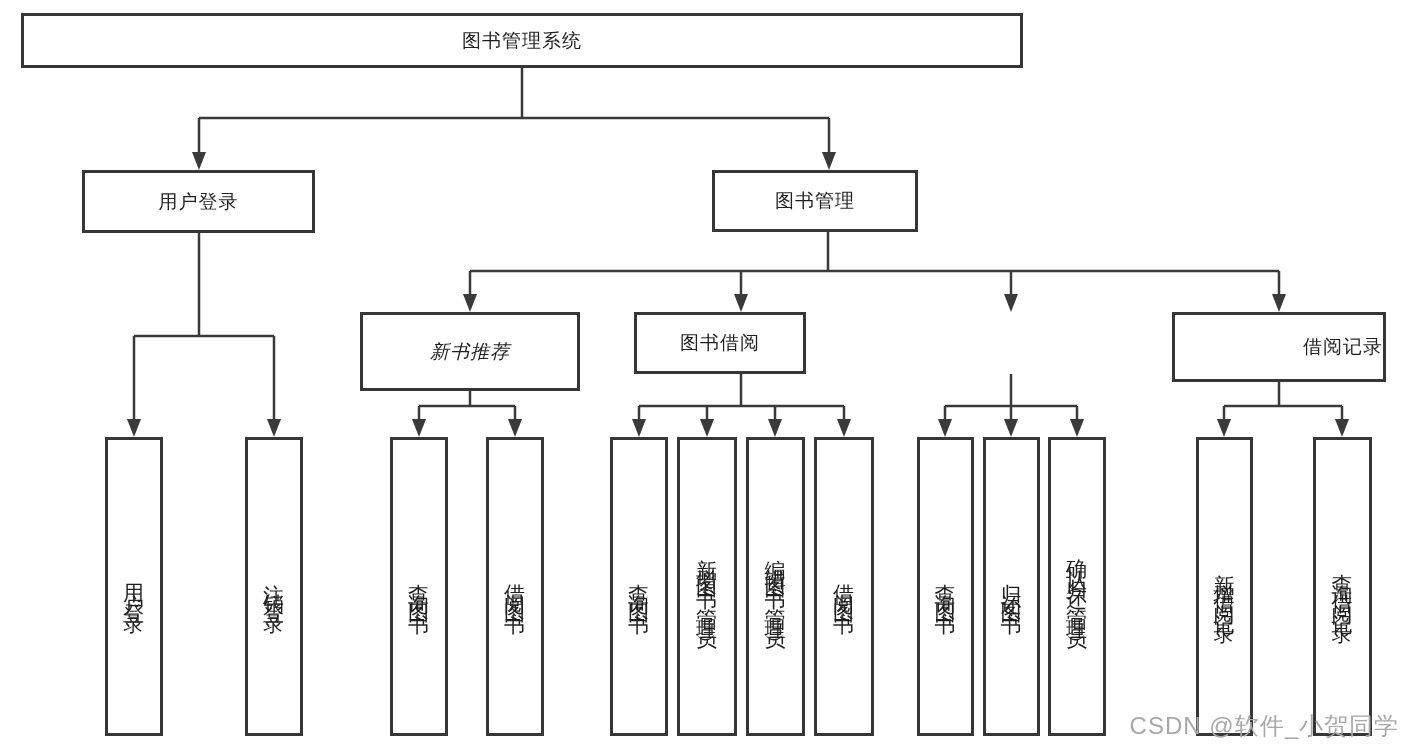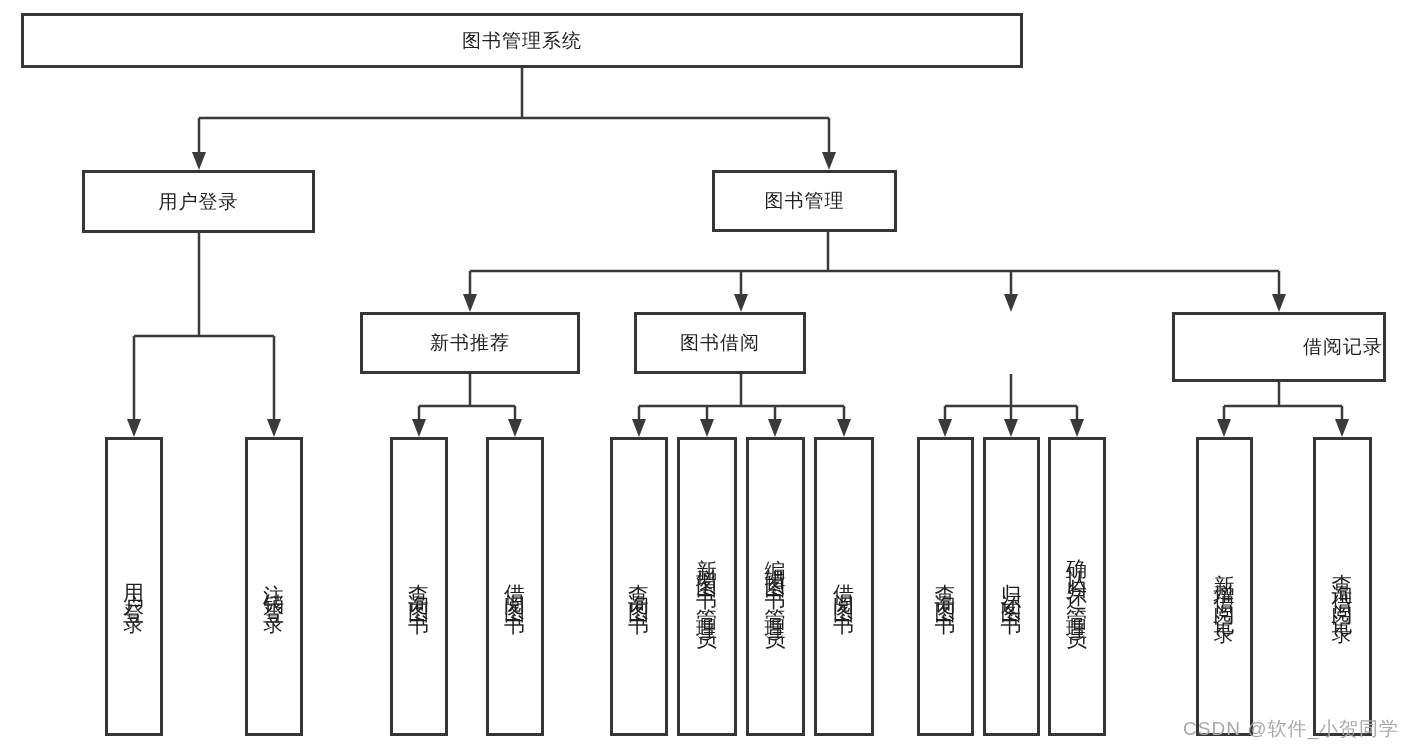--- a/index.html
+++ b/index.html
@@ -39,21 +39,21 @@
     text-orientation: mixed;
     font-size: 21px;
     letter-spacing: 10px;
     line-height: 1;
     white-space: nowrap;
   }
   .watermark {
     position: absolute;
     right: 6px;
     bottom: 5px;
-    font-size: 19px;
+    font-size: 24px;
     letter-spacing: 1px;
     color: var(--wm);
     white-space: nowrap;
   }
 </style>
 </head>
 <body>
 
 <div id="stage">
 
@@ -100,25 +100,25 @@
     </g>
   </svg>
 
   <div class="box h" style="left:21px; top:13px; width:1002px; height:55px;">
     <span class="label">图书管理系统</span>
   </div>
 
   <div class="box h" style="left:82px; top:170px; width:233px; height:63px;">
     <span class="label">用户登录</span>
   </div>
-  <div class="box h" style="left:712px; top:170px; width:185px; height:62px;">
+  <div class="box h" style="left:712px; top:170px; width:206px; height:62px;">
     <span class="label">图书管理</span>
   </div>
 
-  <div class="box h" style="left:360px; top:312px; width:220px; height:62px;">
+  <div class="box h" style="left:360px; top:312px; width:220px; height:79px;font-style:italic;">
     <span class="label">新书推荐</span>
   </div>
   <div class="box h" style="left:634px; top:312px; width:172px; height:62px;">
     <span class="label">图书借阅</span>
   </div>
   <div class="box h" style="left:1172px; top:312px; width:214px; height:70px;justify-content:flex-end;">
     <span class="label">借阅记录</span>
   </div>
 
   <div class="box v" style="left:105px; top:437px; width:58px; height:299px;">

